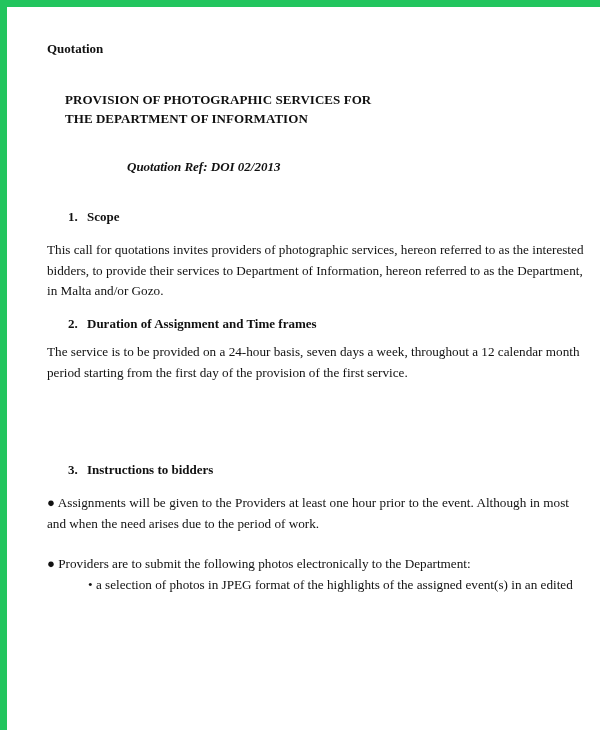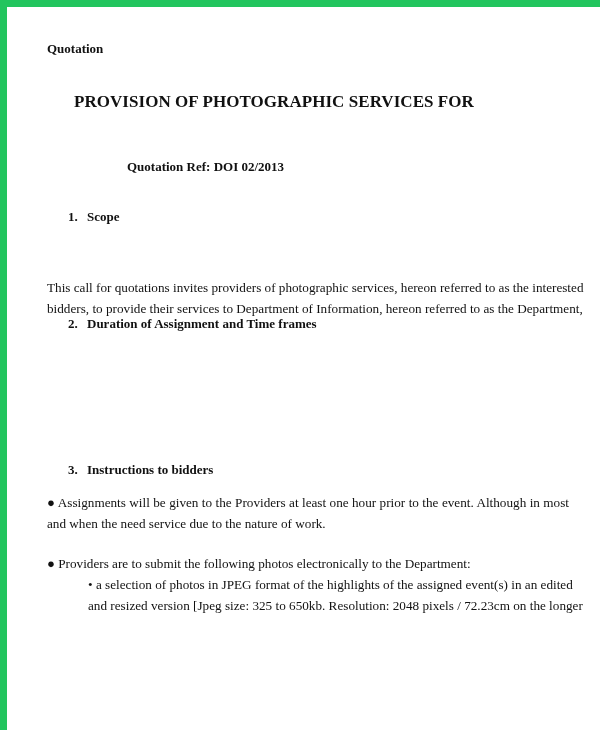--- a/index.html
+++ b/index.html
@@ -6,64 +6,69 @@
   body { width: 600px; height: 730px; position: relative; overflow: hidden; }
   .page {
     position: absolute; left: 0; top: 0; width: 598px; height: 728px;
     border: 7px solid #22c55e; background: #fff;
     font-family: "Liberation Serif", "DejaVu Serif", serif;
     color: #111; font-size: 13.2px;
   }
   .abs { position: absolute; white-space: nowrap; }
   .bold { font-weight: bold; }
   .doc-label { left: 40px; top: 34px; font-size: 13px; }
-  .title { left: 67px; font-size: 17px; letter-spacing: 0.05px; }
-  .ref { left: 120px; top: 152px; font-size: 13px; }
+  .title { left: 58px; font-size: 13px; letter-spacing: 0.05px; }
+  .ref { left: 120px; top: 152px; font-size: 13px; font-style: italic; }
   .heading { top: 0; font-size: 13px; }
   .heading .num { position: absolute; left: 61px; }
   .heading .lbl { position: absolute; left: 80px; }
   .para { position: absolute; left: 40px; width: 522px; line-height: 20.5px; text-align: justify; }
   .para .ln { display: block; text-align: justify; text-align-last: justify; height: 20.5px; white-space: nowrap; overflow: visible; }
   .para .ln.last { text-align-last: left; }
   .sub { left: 81px; width: 481px; }
 </style>
 </head>
 <body>
 
 <div class="page">
 
   <div class="abs bold doc-label">Quotation</div>
 
   <div class="abs bold title" style="top:85px;">PROVISION OF PHOTOGRAPHIC SERVICES FOR</div>
+  <div class="abs bold title" style="top:104px;">THE DEPARTMENT OF INFORMATION</div>
 
   <div class="abs bold ref">Quotation Ref: DOI  02/2013</div>
 
   <div class="abs bold heading" style="top:202px; width:600px;">
     <span class="num">1.</span>
     <span class="lbl">Scope</span>
   </div>
-  <div class="para" style="top:233px;margin-top:38px;">
+  <div class="para" style="top:233px;">
     <span class="ln">This call for quotations invites providers of photographic services, hereon referred to as the interested</span>
     <span class="ln">bidders, to provide their services to Department of Information, hereon referred to as the Department,</span>
+    <span class="ln last">in Malta and/or Gozo.</span>
   </div>
 
   <div class="abs bold heading" style="top:309px; width:600px;">
     <span class="num">2.</span>
     <span class="lbl">Duration of Assignment and Time frames</span>
+  </div>
+  <div class="para" style="top:335px;">
+    <span class="ln">The service is to be provided on a 24-hour basis, seven days a week, throughout a 12 calendar month</span>
+    <span class="ln last">period starting from the first day of the provision of the first service.</span>
   </div>
 
   <div class="abs bold heading" style="top:455px; width:600px;">
     <span class="num">3.</span>
     <span class="lbl">Instructions to bidders</span>
   </div>
   <div class="para" style="top:486px;">
     <span class="ln">● Assignments will be given to the Providers at least one hour prior to the event. Although in most</span>
-    <span class="ln last">and when the need service due to the nature of work.</span>
+    <span class="ln last">and when the need arises due to the period of work.</span>
   </div>
   <div class="para" style="top:547px;">
     <span class="ln last">● Providers are to submit the following photos electronically to the Department:</span>
   </div>
   <div class="para sub" style="top:568px;">
     <span class="ln">• a selection of photos in JPEG format of the highlights of the assigned event(s) in an edited</span>
-    <span class="ln">and resized version [Jpeg size: 325 to 650kb. Resolution: 2048 pixels / 72.23cm on the longer</span>
   </div>
 
 </div>
 
 </body></html>

